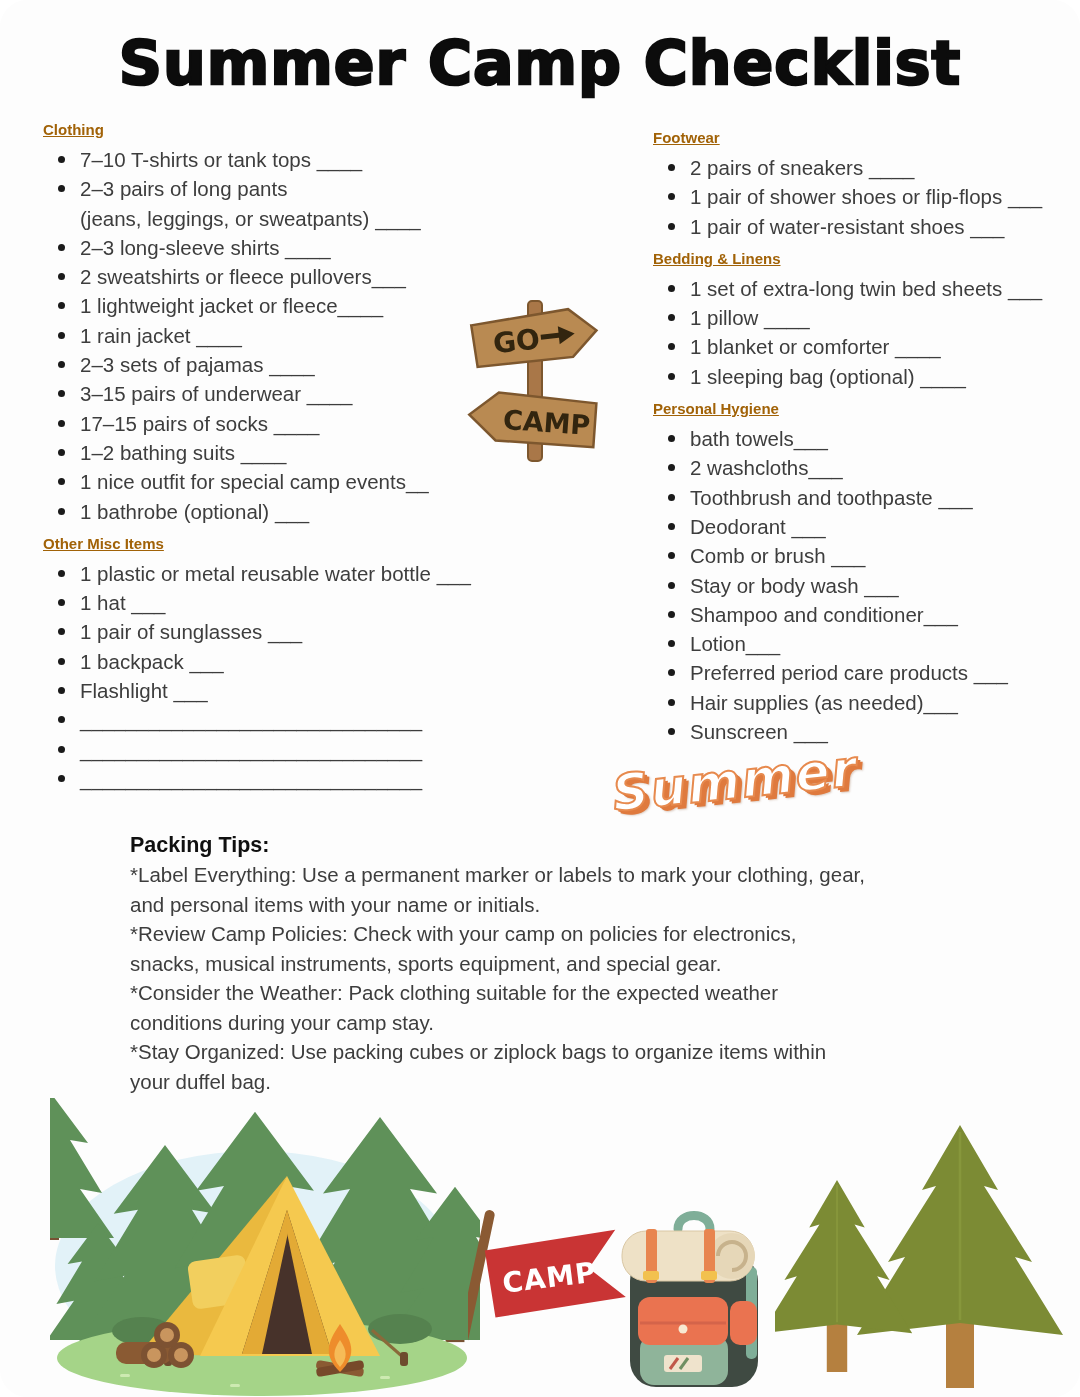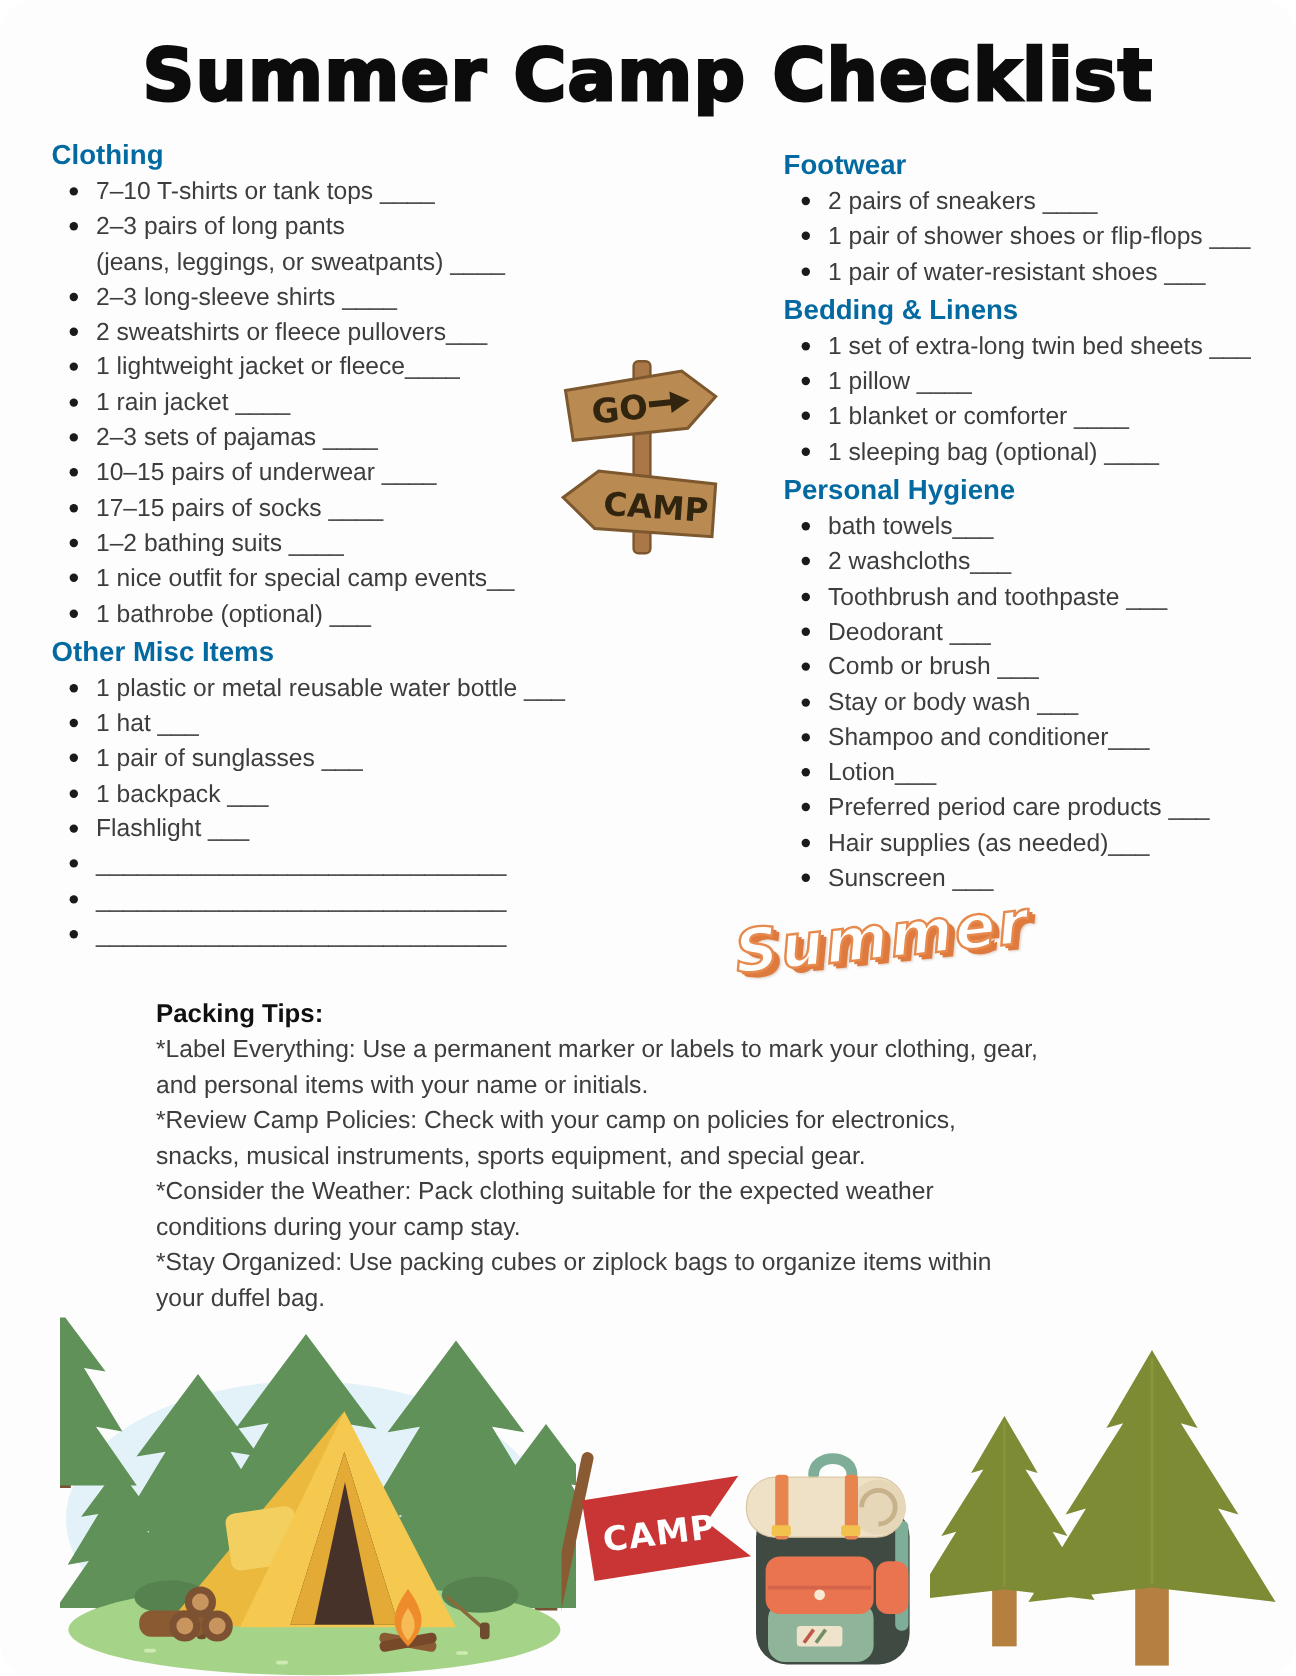--- a/index.html
+++ b/index.html
@@ -8,21 +8,21 @@
   .page { position:absolute; inset:0; background:#fdfdfd;border-radius:27px; }
 
   .title { position:absolute; top:28px; left:0; width:100%; text-align:center;
            font-family:"DejaVu Sans",sans-serif; font-weight:900; font-size:60px;
            color:#0c0c0c; -webkit-text-stroke:2.5px #0c0c0c; letter-spacing:1px; }
 
   .col { position:absolute; }
   .col-left  { left:43px;  top:112px; width:505px; }
   .col-right { left:607px; top:120px; width:472px;margin-left:46px; }
 
-  .sec-head { font-size:23px; font-weight:700; color:#0369a1; line-height:31px; margin-top:2px; }
+  .sec-head { font-size:15px; font-weight:700; color:#a16207; line-height:31px; margin-top:2px;text-decoration:underline; }
   ul.items { list-style:none; }
   ul.items li { position:relative; padding-left:37px; font-size:20.5px; color:#3d3d3d;
                 line-height:29.3px; white-space:pre-line; }
   ul.items li::before { content:""; position:absolute; left:15px; top:11px; width:7px; height:7px;
                         border-radius:50%; background:#1a1a1a; }
 
   .tips { position:absolute; left:130px; top:830px; width:740px; text-align:left; }
   .tips-head { font-size:21.5px; font-weight:700; color:#101010; line-height:30px; }
   .tip { font-size:20.5px; color:#3d3d3d; line-height:29.5px; }
 
@@ -53,21 +53,21 @@
       <div class="sec-head">Clothing</div>
       <ul class="items">
         <li>7–10 T-shirts or tank tops ____</li>
         <li>2–3 pairs of long pants
 (jeans, leggings, or sweatpants) ____</li>
         <li>2–3 long-sleeve shirts ____</li>
         <li>2 sweatshirts or fleece pullovers___</li>
         <li>1 lightweight jacket or fleece____</li>
         <li>1 rain jacket ____</li>
         <li>2–3 sets of pajamas ____</li>
-        <li>10–15 pairs of underwear ____</li>
+        <li>3–15 pairs of underwear ____</li>
         <li>17–15 pairs of socks ____</li>
         <li>1–2 bathing suits ____</li>
         <li>1 nice outfit for special camp events__</li>
         <li>1 bathrobe (optional) ___</li>
       </ul>
       <div class="sec-head">Other Misc Items</div>
       <ul class="items">
         <li>1 plastic or metal reusable water bottle ___</li>
         <li>1 hat ___</li>
         <li>1 pair of sunglasses ___</li>

